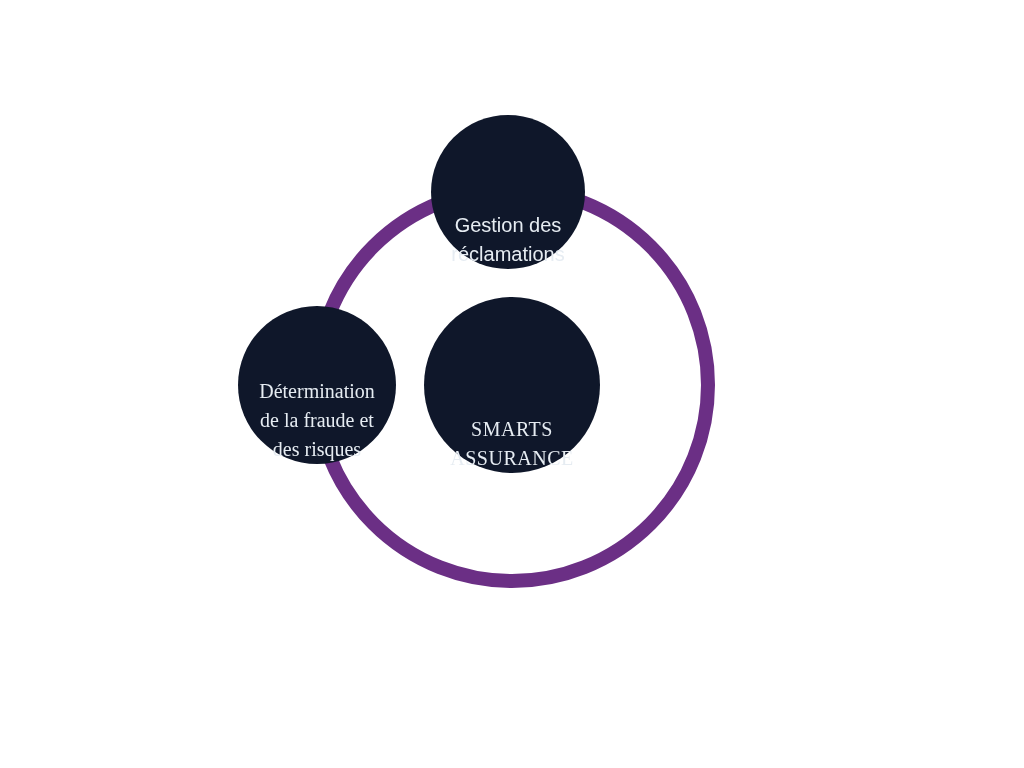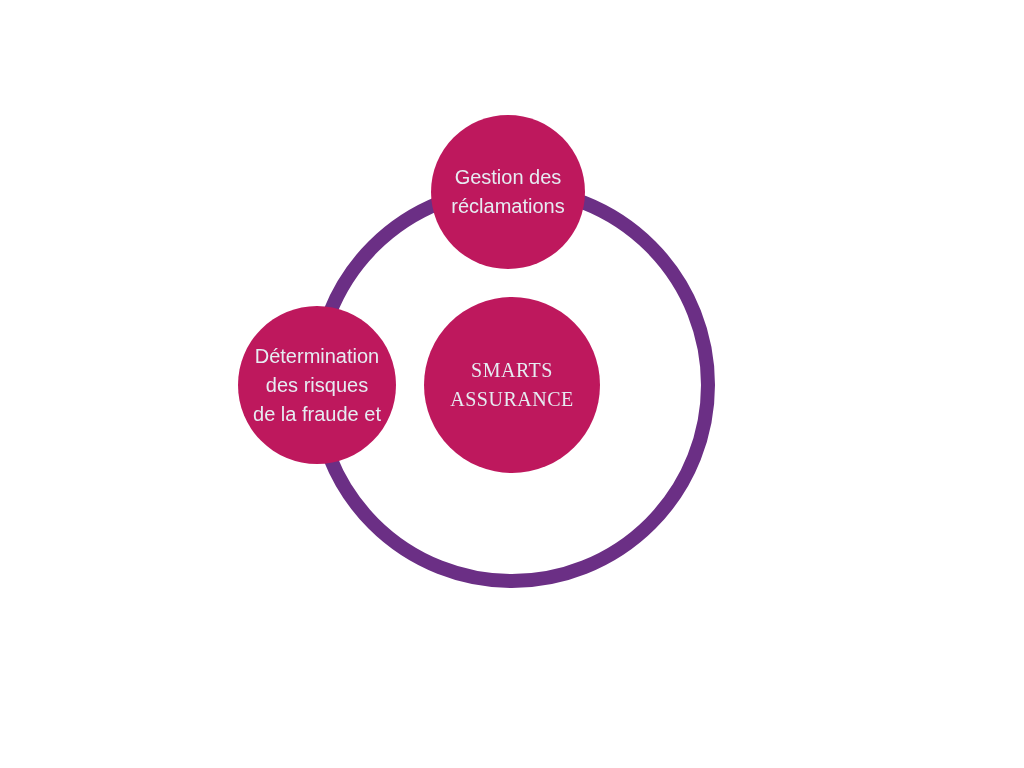--- a/index.html
+++ b/index.html
@@ -23,24 +23,24 @@
     top: 182px;
     width: 406px;
     height: 406px;
     border: 14px solid #6B2F85;
     border-radius: 50%;
     z-index: 1;
   }
   .circle {
     position: absolute;
     z-index: 2;
-    background: #be185d;
+    background: #0f172a;
     border-radius: 50%;
     display: flex;
-    align-items: center;
+    align-items: flex-end;
     justify-content: center;
     text-align: center;
     color: #E6ECF2;
   }
   .label {
     width: 100%;
     font-size: 20px;
     line-height: 29px;
     font-weight: 400;
   }
@@ -78,20 +78,21 @@
     top: 504px;
     width: 146px;
     height: 146px;
   }
   
   .node-left {
     left: 238px;
     top: 306px;
     width: 158px;
     height: 158px;
+    font-family: Liberation Serif, serif;
   }
 </style>
 </head>
 <body>
 
 <div class="canvas">
 
   <div class="ring"></div>
 
   <div class="circle node-center">
@@ -106,18 +107,18 @@
       <span class="ln">Gestion des</span>
       <span class="ln">réclamations</span>
     </div>
   </div>
 
 
 
   <div class="circle node-left">
     <div class="label">
       <span class="ln">Détermination</span>
+      <span class="ln">de la fraude et</span>
       <span class="ln">des risques</span>
-      <span class="ln">de la fraude et</span>
     </div>
   </div>
 
 </div>
 
 </body></html>

